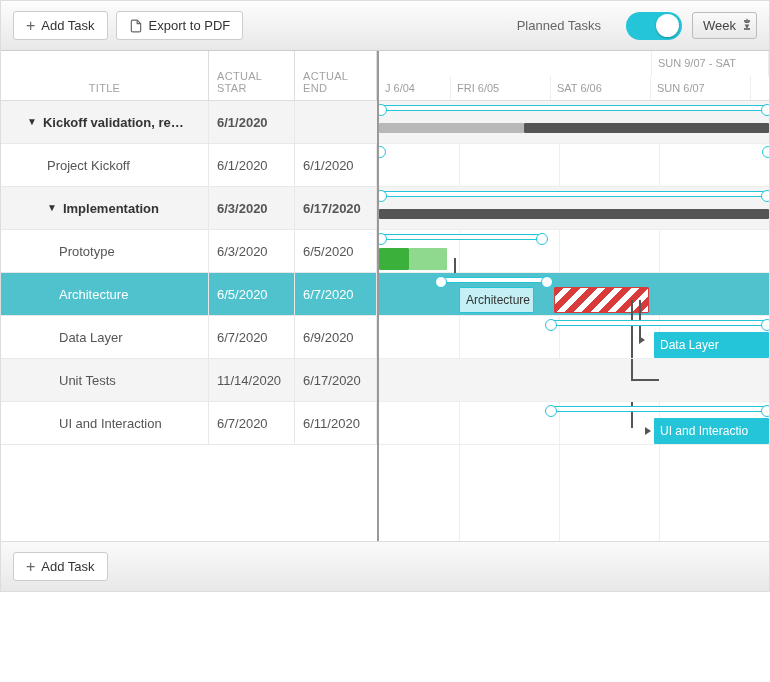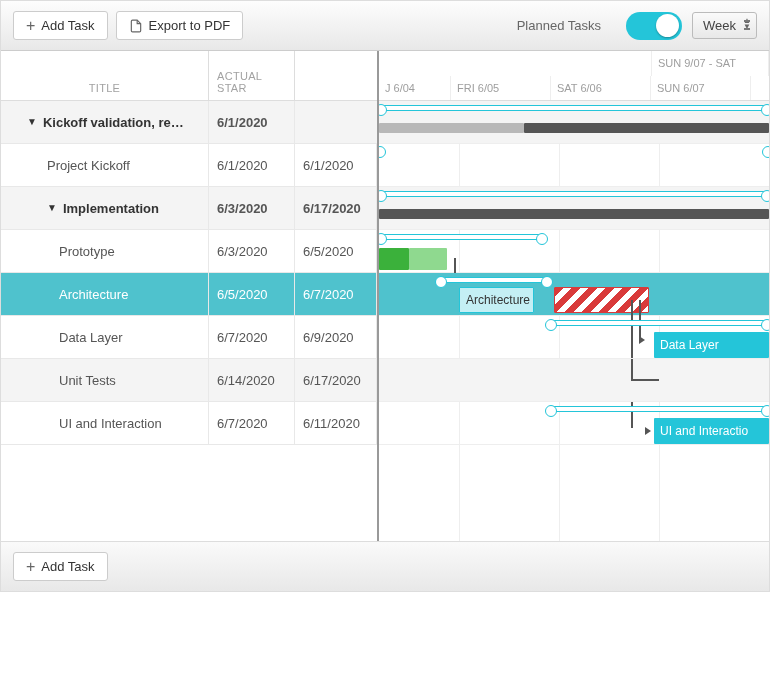--- a/index.html
+++ b/index.html
@@ -169,20 +169,21 @@
       <span class="chev">▲<br>▼</span>
     </div>
   </div>
 
   <div class="body-split">
 
     <div class="left-pane">
       <div class="grid-head">
         <div class="col col-title">TITLE</div>
         <div class="col col-start">ACTUAL STAR</div>
+        <div class="col col-end">ACTUAL END</div>
       </div>
       <div id="rows-host">
           <div class="row alt summary">
             <div class="cell cell-title indent1">
               <span class="toggle">▼</span>
               <span>Kickoff validation, re…</span>
             </div>
             <div class="cell cell-start">6/1/2020</div>
           </div>
           <div class="row">
@@ -218,21 +219,21 @@
             <div class="cell cell-title indent3">
               <span>Data Layer</span>
             </div>
             <div class="cell cell-start">6/7/2020</div>
             <div class="cell cell-end">6/9/2020</div>
           </div>
           <div class="row alt">
             <div class="cell cell-title indent3">
               <span>Unit Tests</span>
             </div>
-            <div class="cell cell-start">6/14/2020</div>
+            <div class="cell cell-start">11/14/2020</div>
             <div class="cell cell-end">6/17/2020</div>
           </div>
           <div class="row">
             <div class="cell cell-title indent3">
               <span>UI and Interaction</span>
             </div>
             <div class="cell cell-start">6/7/2020</div>
             <div class="cell cell-end">6/11/2020</div>
           </div>
         </div>

